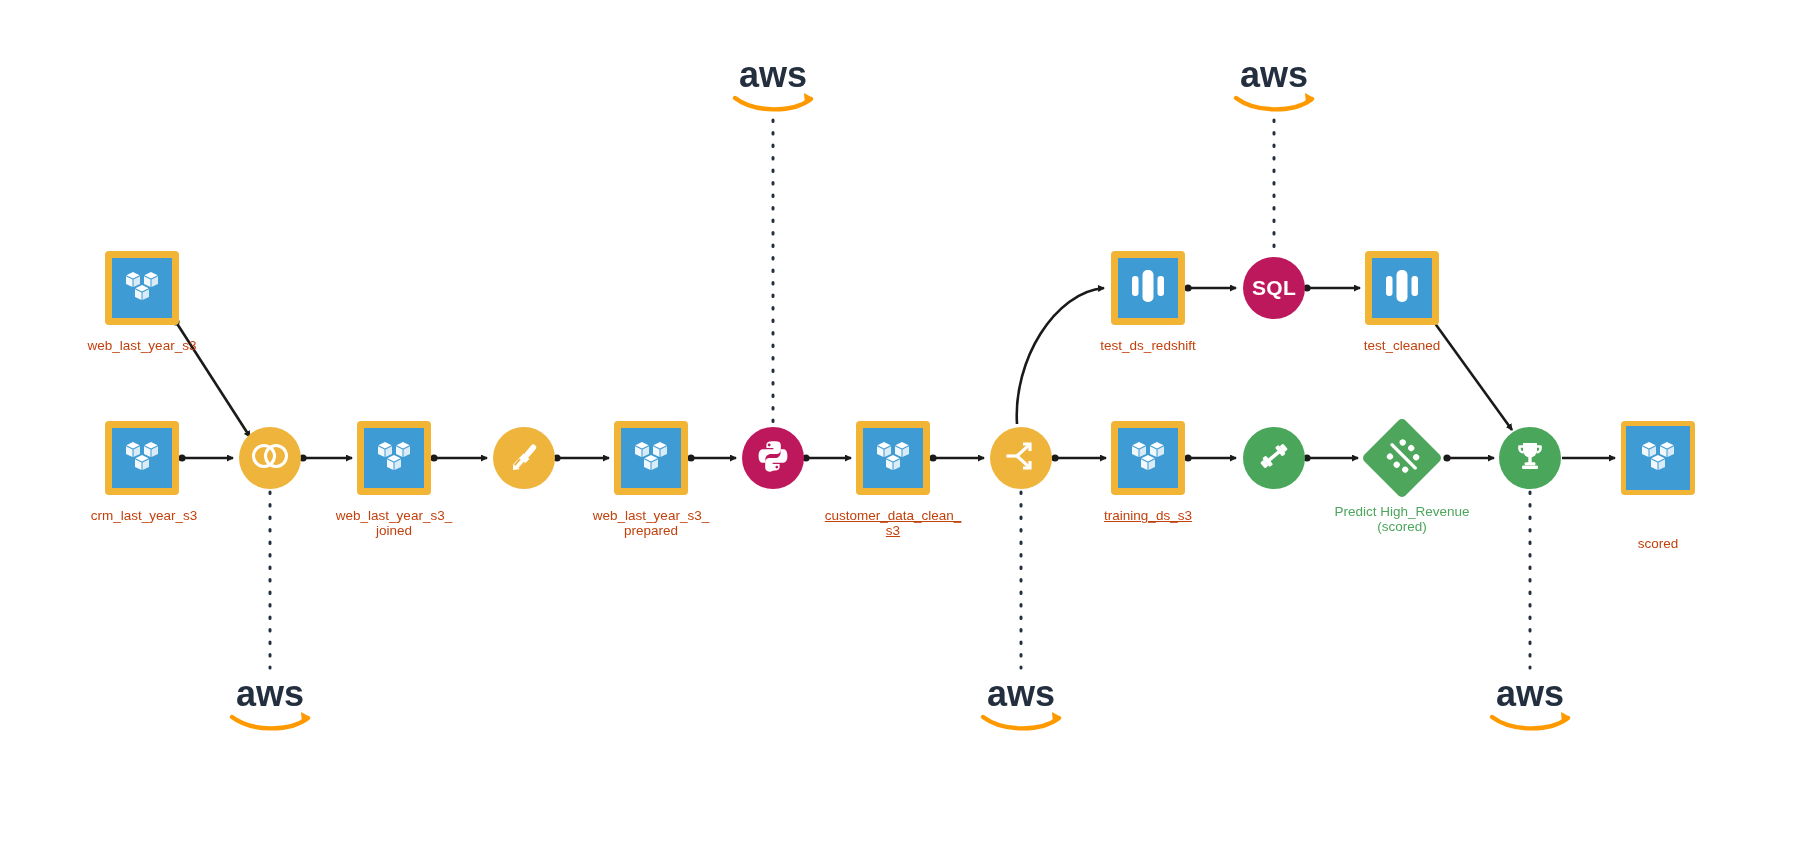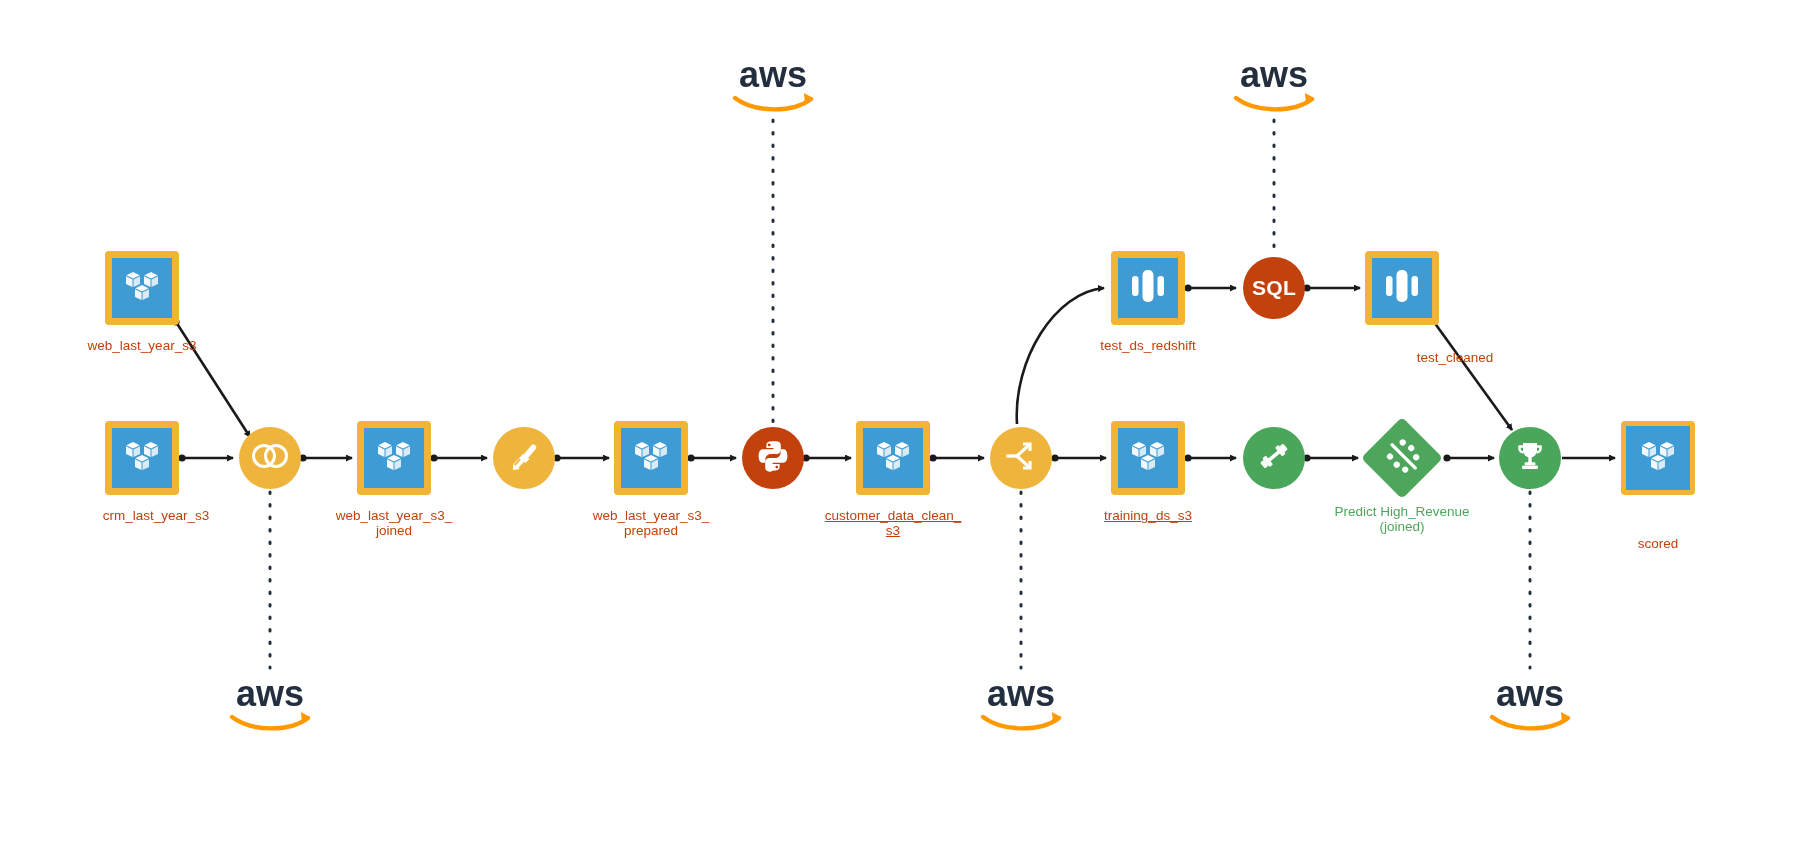--- a/index.html
+++ b/index.html
@@ -62,21 +62,21 @@
   
   .circ {
     width: 62px;
     height: 62px;
     border-radius: 50%;
     display: flex;
     align-items: center;
     justify-content: center;
   }
   .circ.amber  { background: #eeb43c; }
-  .circ.orange { background: #c2410c; }
+  .circ.orange { background: #be185d; }
   .circ.green  { background: #4aa košer; }
   .circ.green  { background: #49a65a; }
 
   
   .diamond {
     width: 58px;
     height: 58px;
     background: #4da65c;
     transform: rotate(45deg);
     display: flex;
@@ -257,21 +257,21 @@
                 <path d="M27.5 10.4 L34 7.3 L34 14.9 L27.5 18 Z" opacity=".8"></path>
           <path d="M18 16 L24.6 19.2 L18 22.4 L11.4 19.2 Z"></path>
                 <path d="M11 20.3 L17.5 23.4 L17.5 31 L11 27.9 Z" opacity=".93"></path>
                 <path d="M18.5 23.4 L25 20.3 L25 27.9 L18.5 31 Z" opacity=".8"></path>
         </g>
             </svg>
       </span>
     </div>
       </div>
   </div>
-  <div class="nlabel" style="left:156px; top:508px;">crm_last_year_s3</div>
+  <div class="nlabel" style="left:144px; top:508px;">crm_last_year_s3</div>
 
   <div class="node" style="left:270px; top:458px;">
     <div class="circ amber">
       <span>
         <svg width="38" height="26" viewBox="0 0 38 26">
           <circle cx="13" cy="13" r="10.5" fill="none" stroke="#ffffff" stroke-width="3"></circle>
           <circle cx="25" cy="13" r="10.5" fill="none" stroke="#ffffff" stroke-width="3"></circle>
           <path d="M19 4.4 A10.5 10.5 0 0 1 19 21.6 A10.5 10.5 0 0 1 19 4.4 Z" fill="#ffffff" opacity="0"></path>
         </svg>
       </span>
@@ -426,21 +426,21 @@
               <g fill="#ffffff">
           <rect x="3" y="8" width="6.5" height="20" rx="3"></rect>
           <rect x="13.5" y="2" width="11" height="32" rx="5"></rect>
           <rect x="28.5" y="8" width="6.5" height="20" rx="3"></rect>
         </g>
             </svg>
       </span>
     </div>
       </div>
   </div>
-  <div class="nlabel" style="left:1455px; top:338px;margin-top:12px;">test_cleaned</div>
+  <div class="nlabel" style="left:1402px; top:338px;">test_cleaned</div>
 
   <div class="node" style="left:1148px; top:458px;">
     <div class="ds-box">
         <div class="inner">
       <span>
         <svg width="36" height="34" viewBox="0 0 36 34">
               <g fill="#ffffff">
           <path d="M9 3 L15.6 6.2 L9 9.4 L2.4 6.2 Z"></path>
                 <path d="M2 7.3 L8.5 10.4 L8.5 18 L2 14.9 Z" opacity=".93"></path>
                 <path d="M9.5 10.4 L16 7.3 L16 14.9 L9.5 18 Z" opacity=".8"></path>
@@ -486,21 +486,21 @@
             <circle cx="29.5" cy="11.5" r="3.1"></circle>
             <circle cx="10.5" cy="29.5" r="3.1"></circle>
             <circle cx="21" cy="30.5" r="3.1"></circle>
             <circle cx="30.5" cy="28" r="3.1"></circle>
           </g>
         </svg>
       </span>
     </div>
   </div>
   <div class="nlabel green" style="left:1402px; top:504px;">Predict High_Revenue
-(joined)</div>
+(scored)</div>
 
   <div class="node" style="left:1530px; top:458px;">
     <div class="circ green">
       <span>
         <svg width="32" height="32" viewBox="0 0 32 32">
             <g fill="#ffffff">
           <path d="M9 3 h14 v7.5 a7 7 0 0 1 -14 0 Z"></path>
           <path d="M9 5.2 H5.2 a1 1 0 0 0 -1 1 v2.2 a5.2 5.2 0 0 0 5.2 5.2 v-2.6 a2.6 2.6 0 0 1 -2.6 -2.6 V7.8 H9 Z"></path>
           <path d="M23 5.2 h3.8 a1 1 0 0 1 1 1 v2.2 a5.2 5.2 0 0 1 -5.2 5.2 v-2.6 a2.6 2.6 0 0 0 2.6 -2.6 V7.8 H23 Z"></path>
           <rect x="14.3" y="16.8" width="3.4" height="6"></rect>

